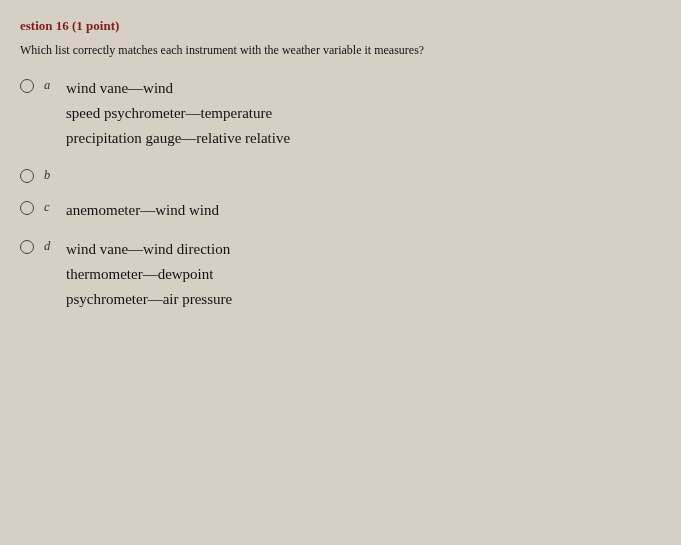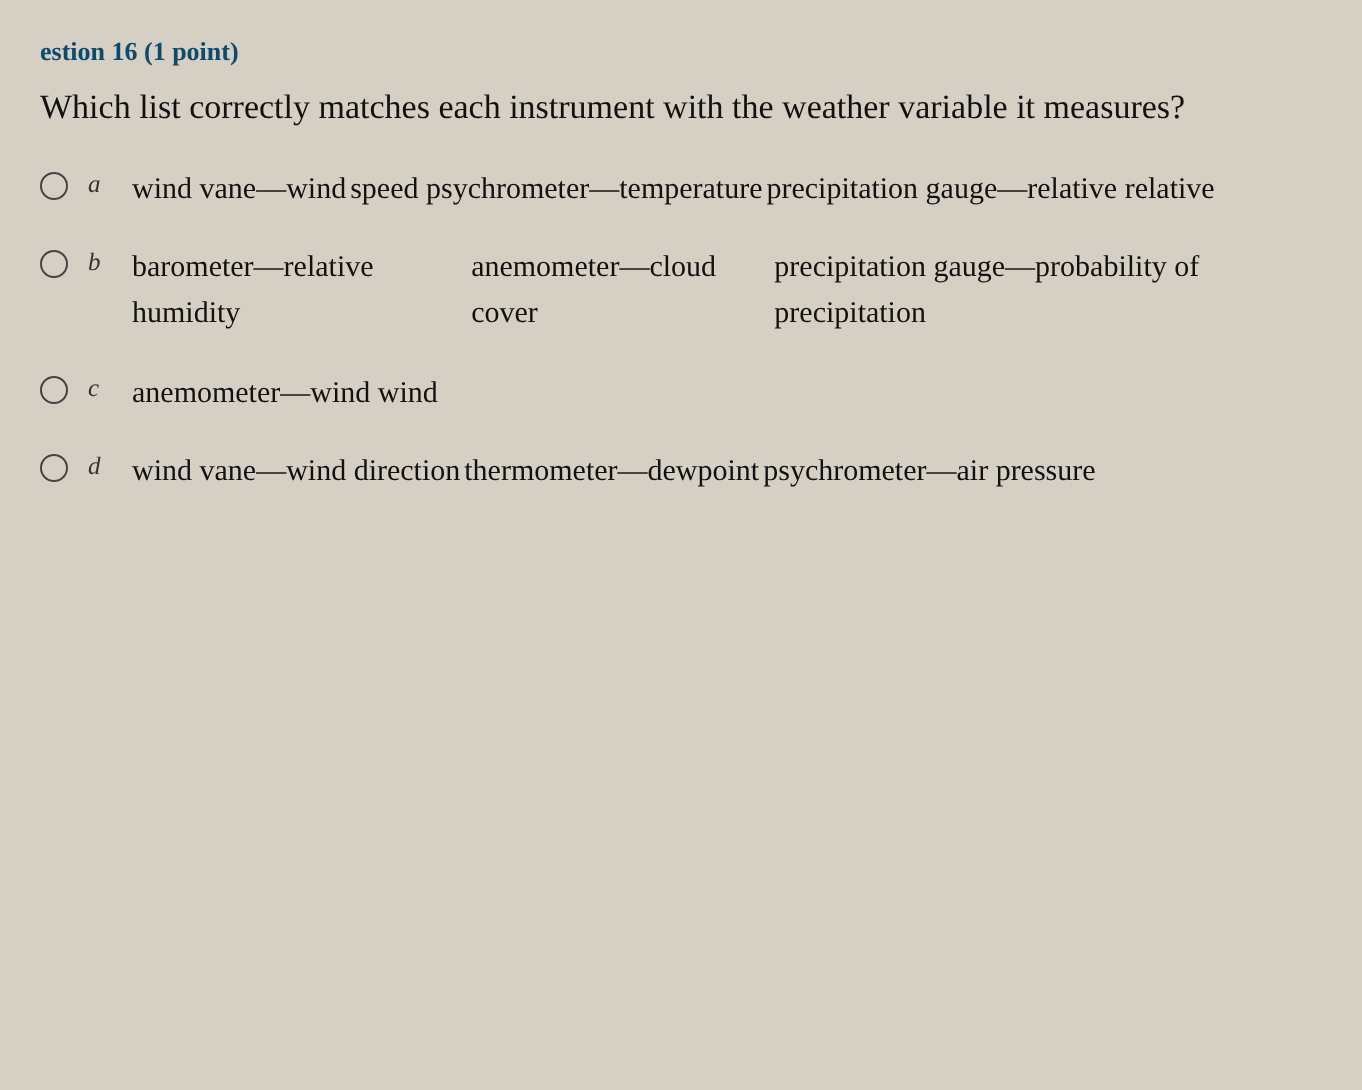--- a/index.html
+++ b/index.html
@@ -16,25 +16,25 @@
       font-size: 15px;
       color: #1a1a1a;
       overflow: hidden;
       padding: 18px 20px;
     }
 
     .question-header {
       font-size: 13px;
       font-weight: bold;
       margin-bottom: 8px;
-      color: #0c4a6e;
+      color: #7f1d1d;
     }
 
     .question-text {
-      font-size: 17px;
+      font-size: 12px;
       margin-bottom: 18px;
       line-height: 1.4;
       color: #111;
     }
 
     .options-container {
       display: flex;
       flex-direction: column;
       gap: 16px;
     }
@@ -66,21 +66,21 @@
     .option-label {
       font-size: 12.5px;
       font-style: italic;
       color: #333;
       margin-top: 1px;
       min-width: 12px;
     }
 
     .option-content {
       display: flex;
-      flex-direction: row;
+      flex-direction: column;
       gap: 2px;
     }
 
     .option-line {
       font-size: 15px;
       color: #111;
       line-height: 1.55;
     }
   </style>
 </head>
@@ -102,25 +102,20 @@
         <span class="option-line">speed psychrometer—temperature</span>
         <span class="option-line">precipitation gauge—relative relative</span>
       </div>
     </div>
 
     <div class="option">
       <div class="radio-wrapper">
         <span class="radio-circle"></span>
       </div>
       <span class="option-label">b</span>
-      <div class="option-content">
-        <span class="option-line">barometer—relative humidity</span>
-        <span class="option-line">anemometer—cloud cover</span>
-        <span class="option-line">precipitation gauge—probability of precipitation</span>
-      </div>
     </div>
 
     <div class="option">
       <div class="radio-wrapper">
         <span class="radio-circle"></span>
       </div>
       <span class="option-label">c</span>
       <div class="option-content">
         <span class="option-line">anemometer—wind wind</span>
       </div>

